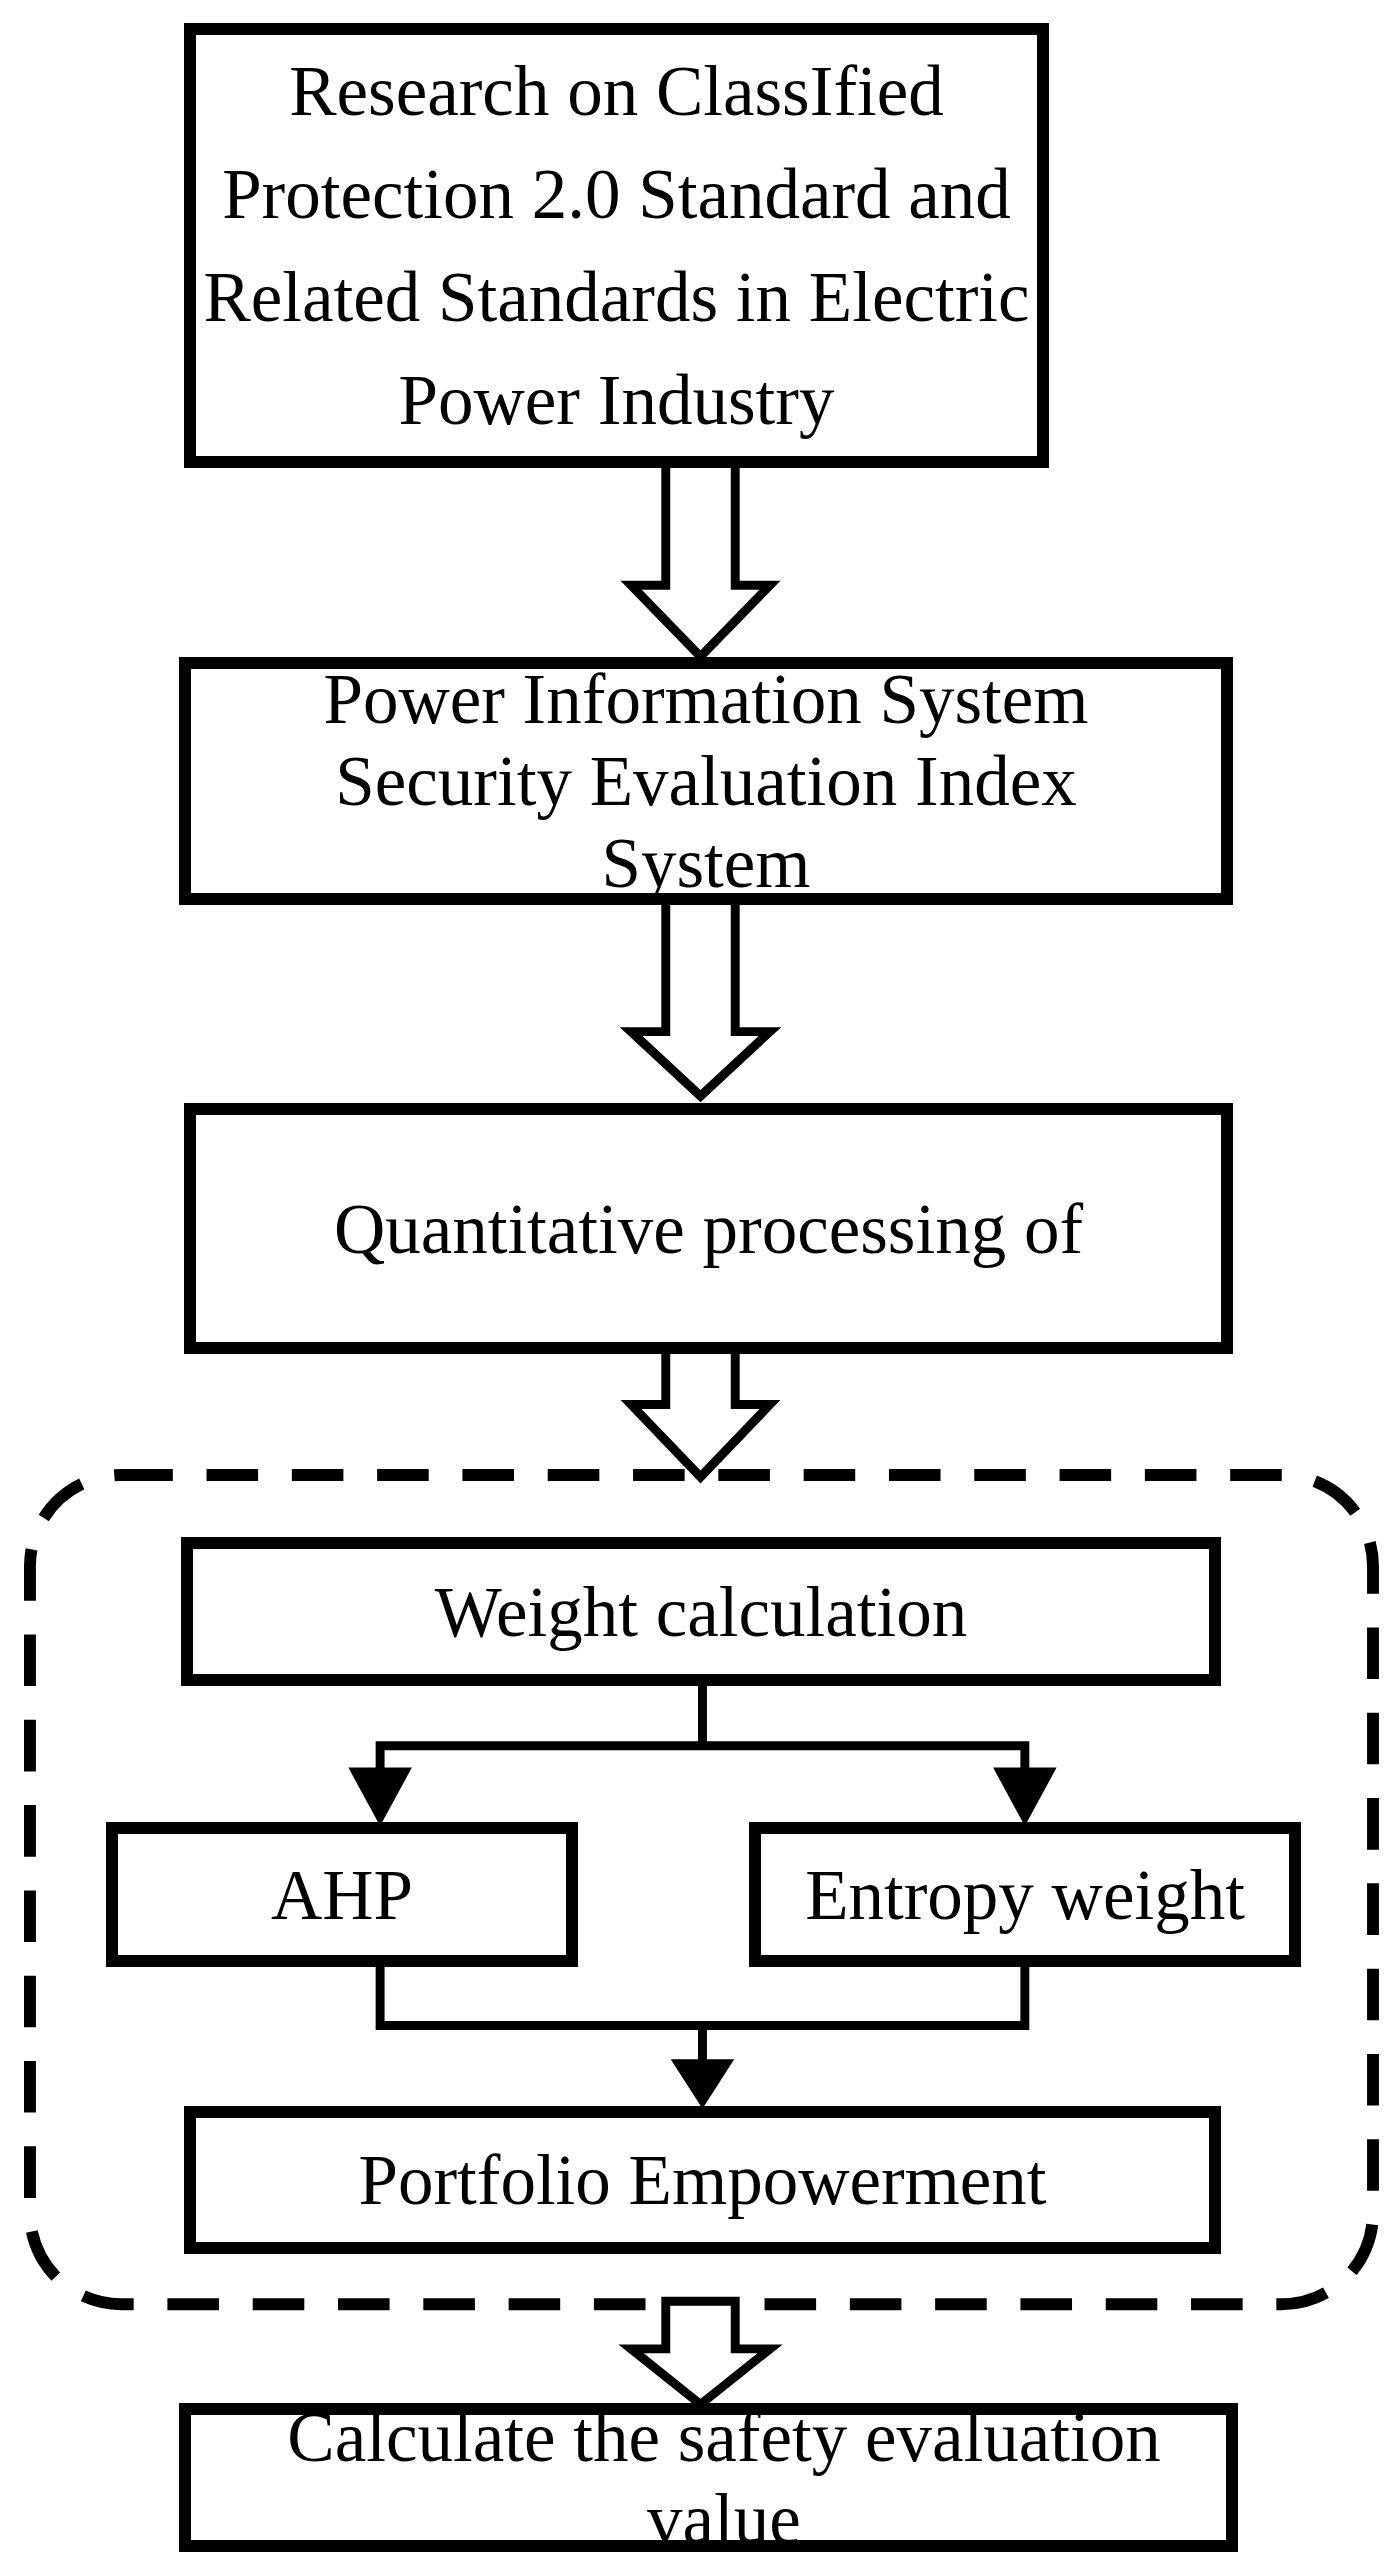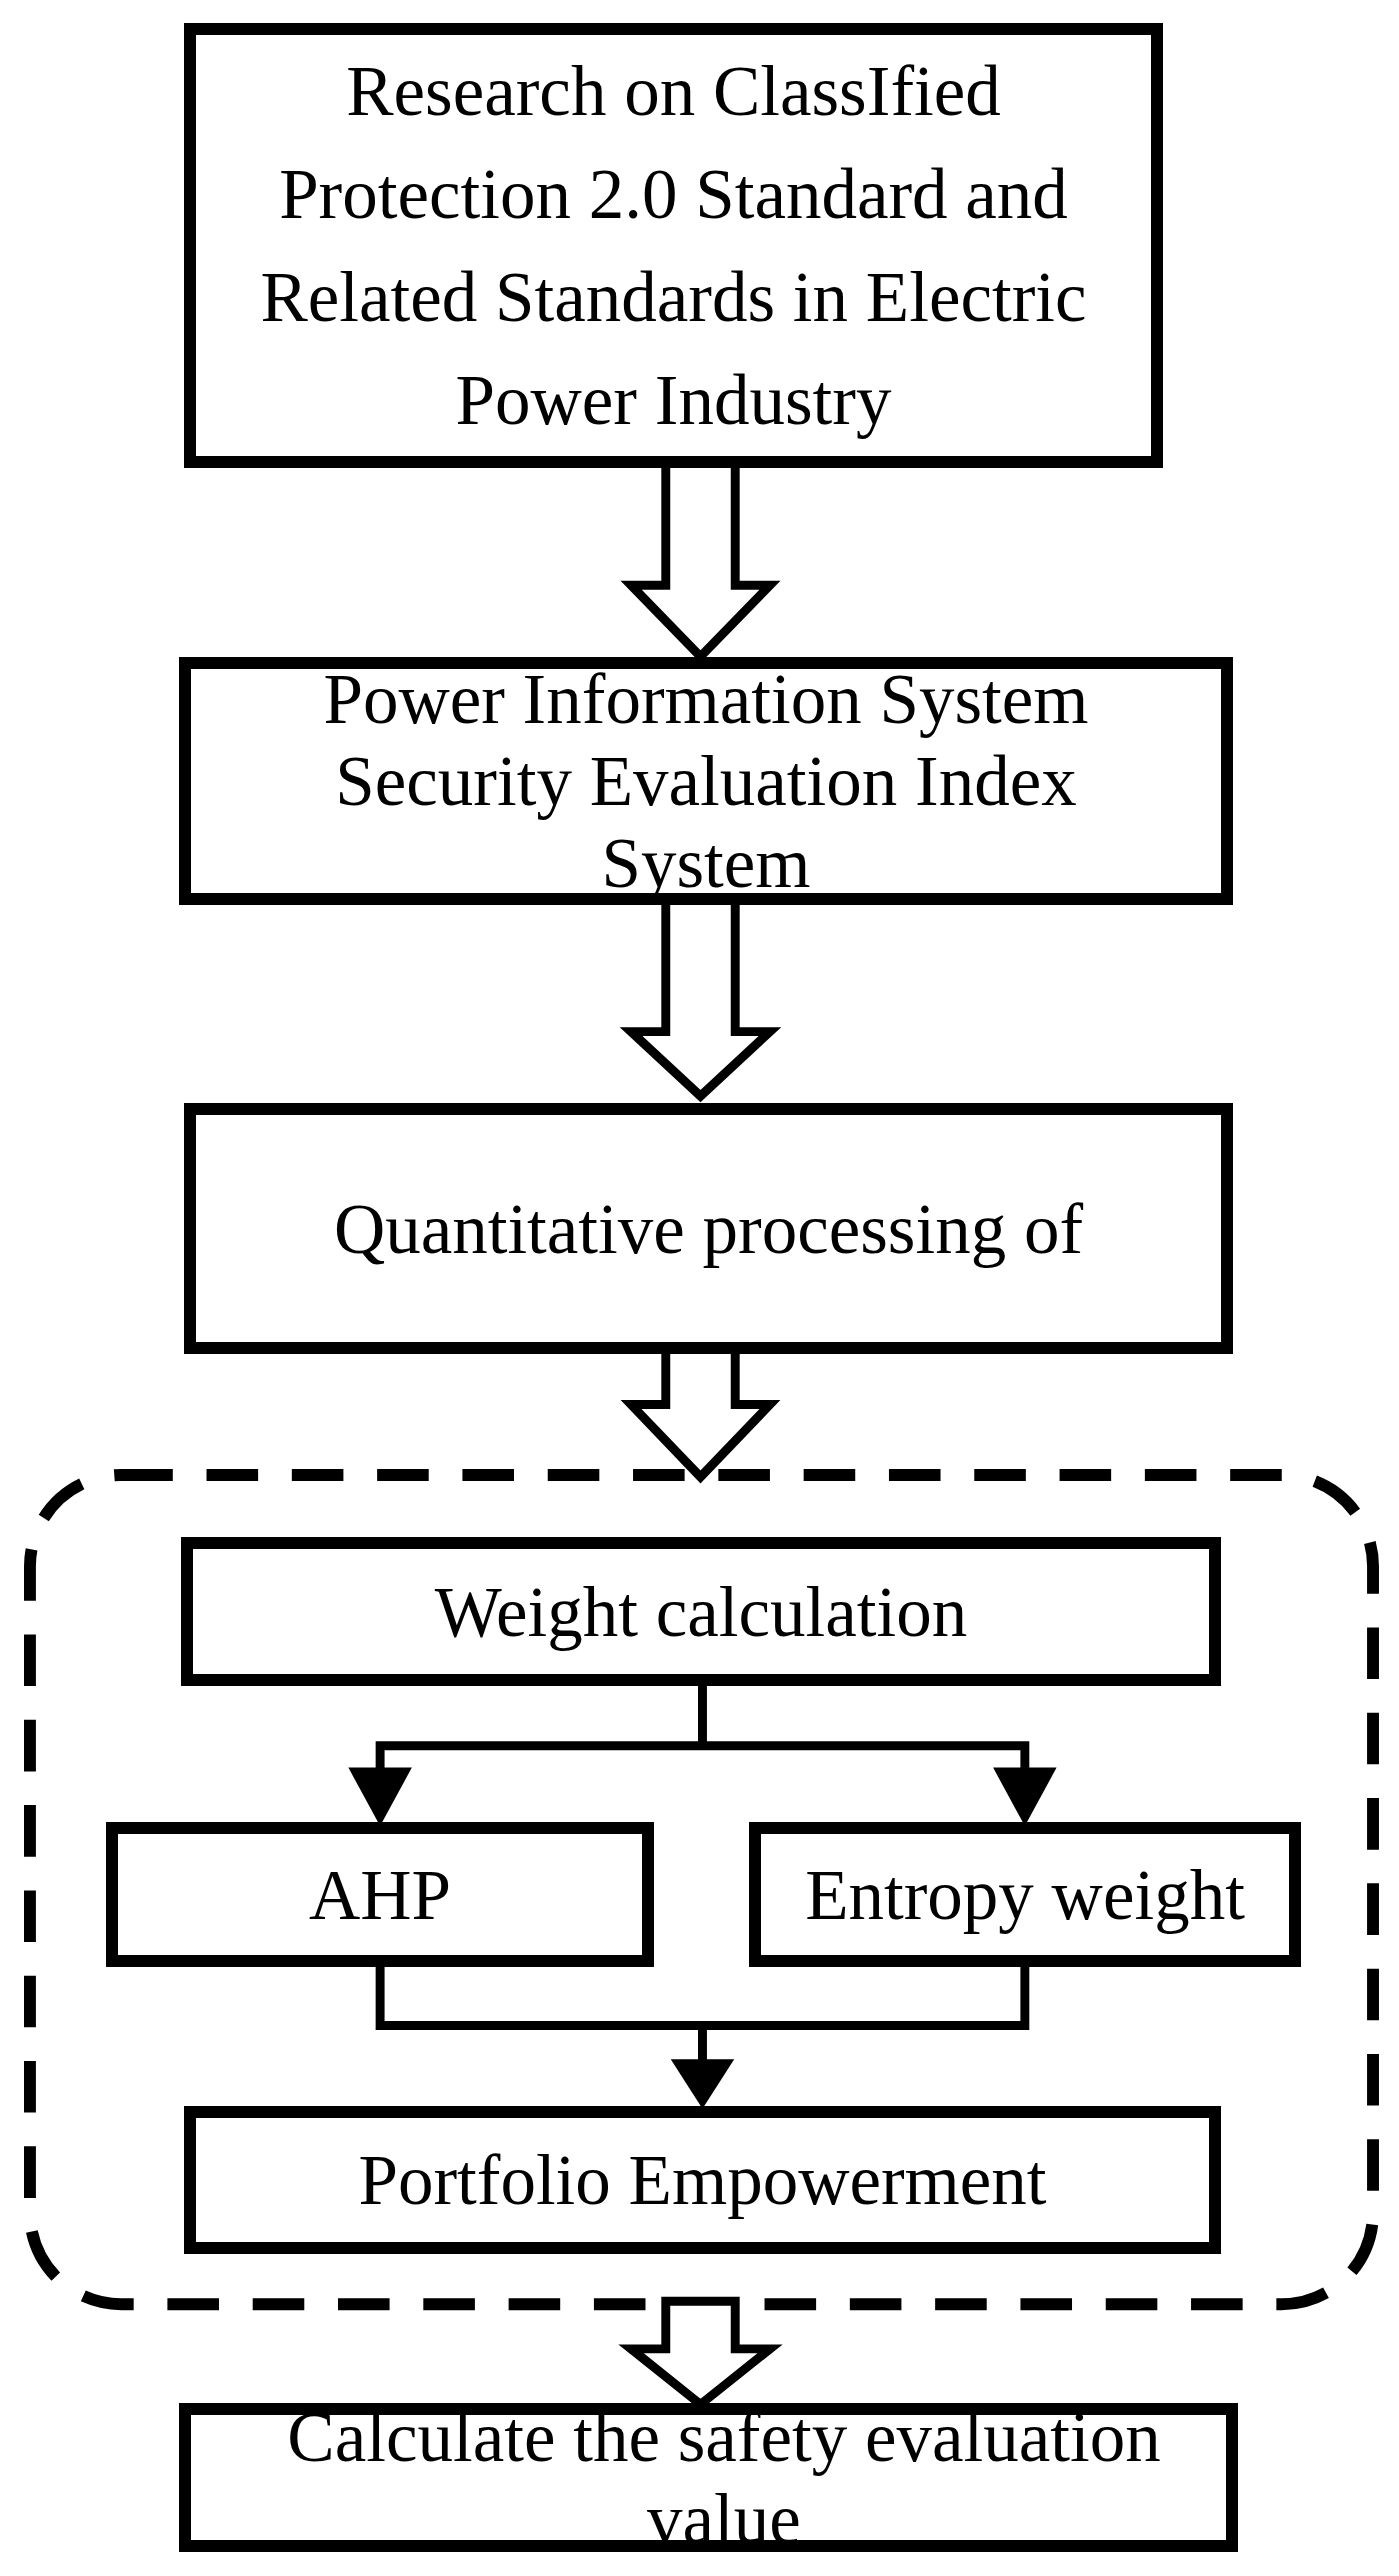--- a/index.html
+++ b/index.html
@@ -24,25 +24,25 @@
     background: #ffffff;
     display: flex;
     flex-direction: column;
     justify-content: center;
     align-items: center;
     text-align: center;
     font-size: 71px;
     line-height: 94px;
     white-space: nowrap;
   }
-  .box-research      { left: 184px; top: 23px;   width: 979px; height: 445px; line-height: 103px; }
+  .box-research      { left: 184px; top: 23px;   width: 865px; height: 445px; line-height: 103px; }
   .box-index-system  { left: 179px; top: 657px;  width: 1054px; height: 248px; line-height: 82px; justify-content: center; }
   .box-quantitative  { left: 184px; top: 1094px; width: 1049px; height: 251px; line-height: 94px; margin-top: 9px; }
   .box-weight        { left: 181px; top: 1537px; width: 1040px; height: 149px; }
-  .box-ahp           { left: 106px; top: 1822px; width: 548px;  height: 145px; }
+  .box-ahp           { left: 106px; top: 1822px; width: 472px;  height: 145px; }
   .box-entropy       { left: 749px; top: 1822px; width: 552px;  height: 145px; }
   .box-portfolio     { left: 184px; top: 2106px; width: 1037px; height: 148px; }
   .box-final         { left: 179px; top: 2403px; width: 1059px; height: 149px; line-height: 82px; padding-left: 31px; }
   .block-arrow { fill: #ffffff; stroke: #000000; stroke-width: 9; stroke-linejoin: miter; }
   .thin-line   { fill: none; stroke: #000000; stroke-width: 9; }
   .solid-head  { fill: #000000; stroke: none; }
 </style>
 </head>
 <body>
 

